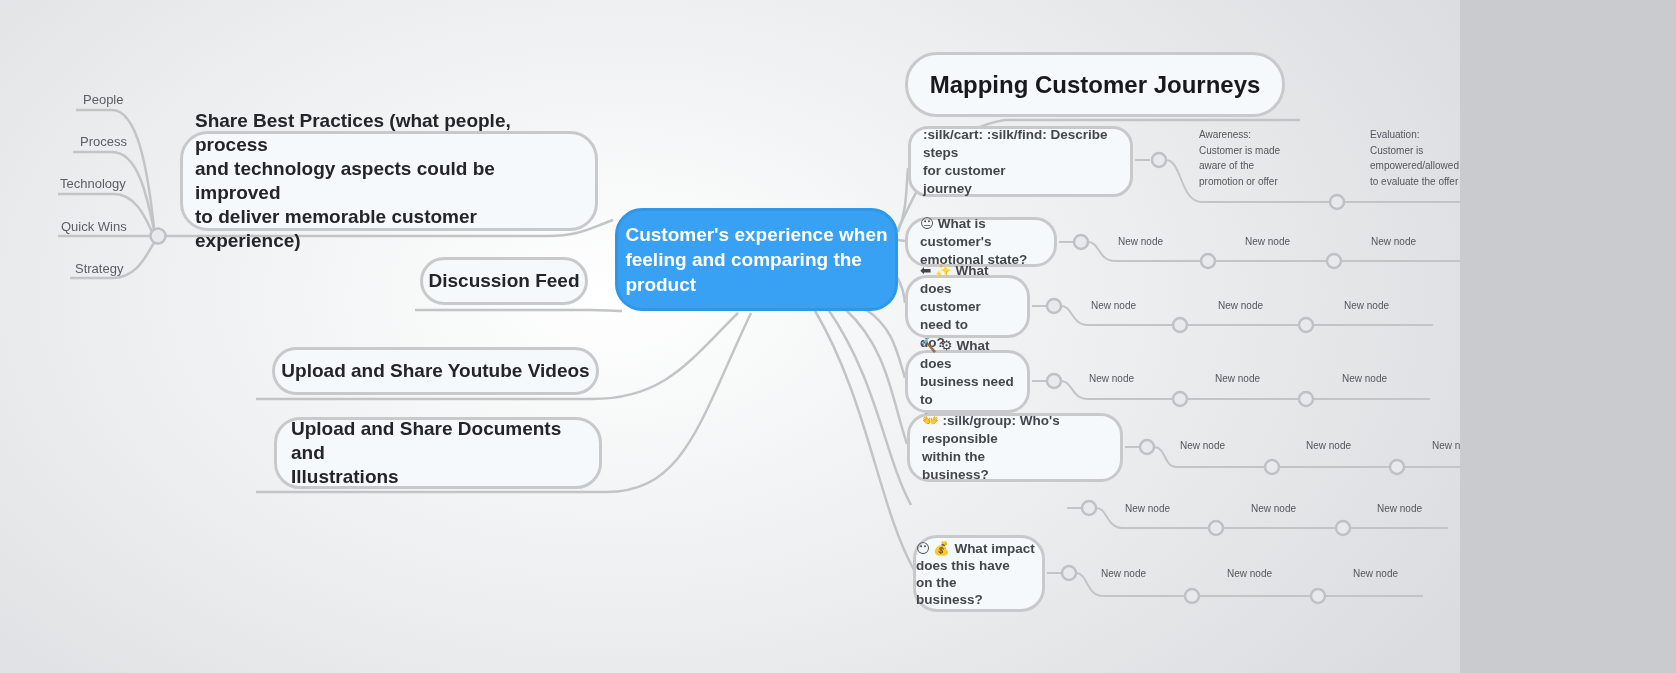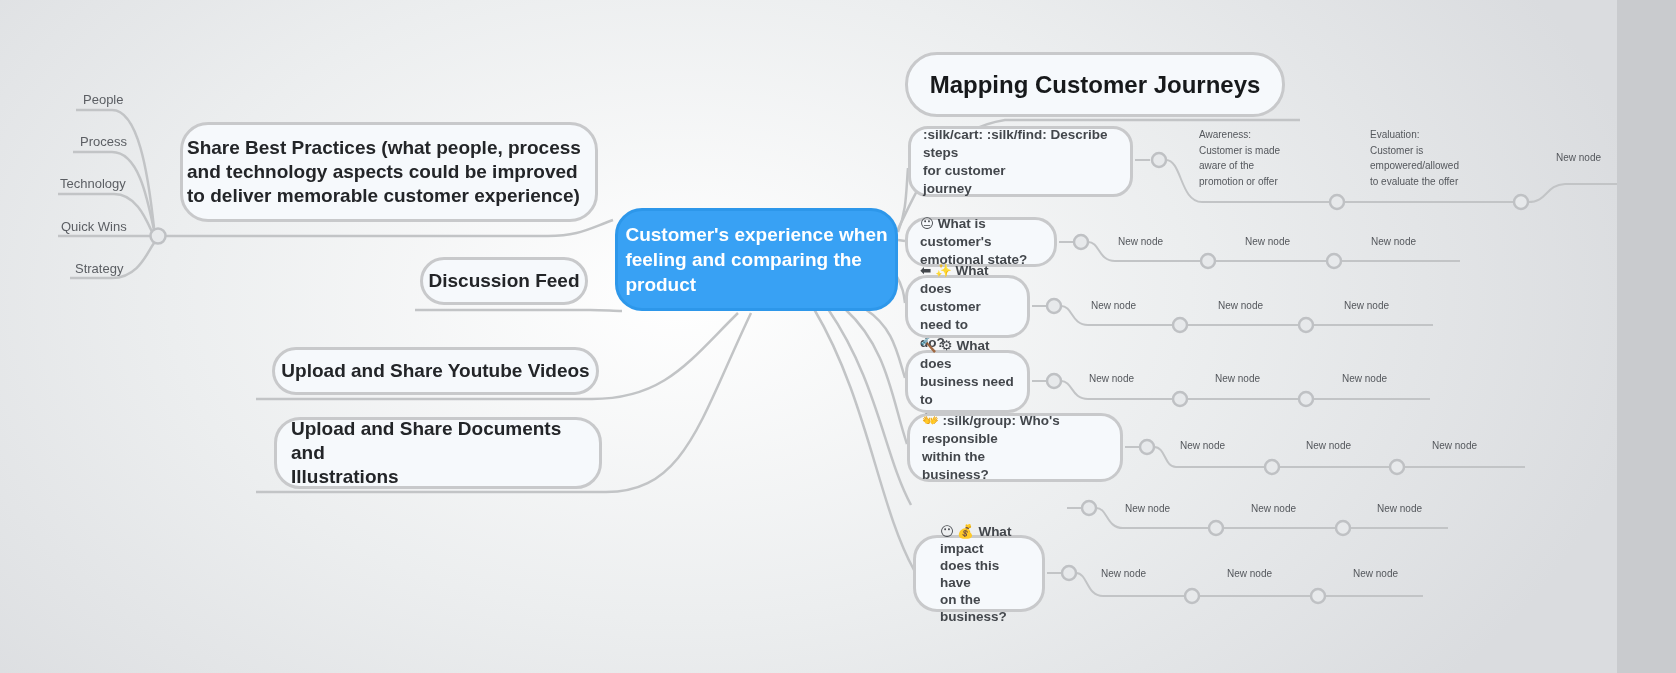--- a/index.html
+++ b/index.html
@@ -1,18 +1,18 @@
 <!DOCTYPE html>
 <html><head>
 <meta charset="utf-8">
 <style>
   html,body{margin:0;padding:0;background:#c9cbce;}
   #canvas{
     position:relative;
-    width:1617px;height:673px;
+    width:1460px;height:673px;
     overflow:hidden;
     font-family:"Liberation Sans","DejaVu Sans",sans-serif;
     background:radial-gradient(ellipse 980px 620px at 42% 44%, #ffffff 0%, #eceeef 52%, #dadcdf 100%);
     text-decoration:underline;
   }
   #wires{position:absolute;left:0;top:0;z-index:1;}
   .node{
     position:absolute;z-index:2;
     box-sizing:border-box;
     background:#f6f9fc;
@@ -106,21 +106,21 @@
       <circle cx="1318" cy="596" r="7"></circle>
     </g>
   </svg>
 
   <span class="tag" style="left:83px;top:92px">People</span>
   <span class="tag" style="left:80px;top:134px">Process</span>
   <span class="tag" style="left:60px;top:176px">Technology</span>
   <span class="tag" style="left:61px;top:219px">Quick Wins</span>
   <span class="tag" style="left:75px;top:261px">Strategy</span>
 
-  <div class="node leftalign big pre" style="left:180px;top:122px;width:418px;height:100px;border-radius:28px;padding:0 4px">Share Best Practices (what people, process
+  <div class="node leftalign big pre" style="left:180px;top:131px;width:418px;height:100px;border-radius:28px;padding:0 12px">Share Best Practices (what people, process
 and technology aspects could be improved
 to deliver memorable customer experience)</div>
   <div class="node center big" style="left:420px;top:257px;width:168px;height:48px;border-radius:24px">Discussion Feed</div>
   <div class="node center big" style="left:272px;top:347px;width:327px;height:48px;border-radius:24px">Upload and Share Youtube Videos</div>
   <div class="node leftalign big pre" style="left:274px;top:417px;width:328px;height:72px;border-radius:26px;padding:0 14px">Upload and Share Documents and
 Illustrations</div>
 
   <div class="node center root pre" style="left:615px;top:208px;width:283px;height:103px;border-radius:27px">Customer's experience when
 feeling and comparing the
 product</div>
@@ -133,21 +133,21 @@
 emotional state?</div>
   <div class="node leftalign q pre" style="left:905px;top:275px;width:125px;height:63px;border-radius:22px;padding:0 12px">⬅ ✨ What does
 customer need to
 do?</div>
   <div class="node leftalign q pre" style="left:905px;top:350px;width:125px;height:63px;border-radius:22px;padding:16px 12px">🔨 ⚙ What does
 business need to
 do?</div>
   <div class="node leftalign q pre" style="left:907px;top:413px;width:216px;height:69px;border-radius:22px;padding:0 12px">👐 :silk/group: Who's responsible
 within the
 business?</div>
-  <div class="node leftalign q pre" style="left:913px;top:535px;width:132px;height:77px;border-radius:24px;padding:0 24px;line-height:17px">😶 💰 What impact
+  <div class="node leftalign q pre" style="left:913px;top:535px;width:132px;height:77px;border-radius:24px;padding:0 0;line-height:17px">😶 💰 What impact
 does this have
 on the
 business?</div>
 
   <div class="floating" style="left:1199px;top:127px;width:140px">Awareness:
 Customer is made
 aware of the
 promotion or offer</div>
   <div class="floating" style="left:1370px;top:127px;width:140px">Evaluation:
 Customer is

